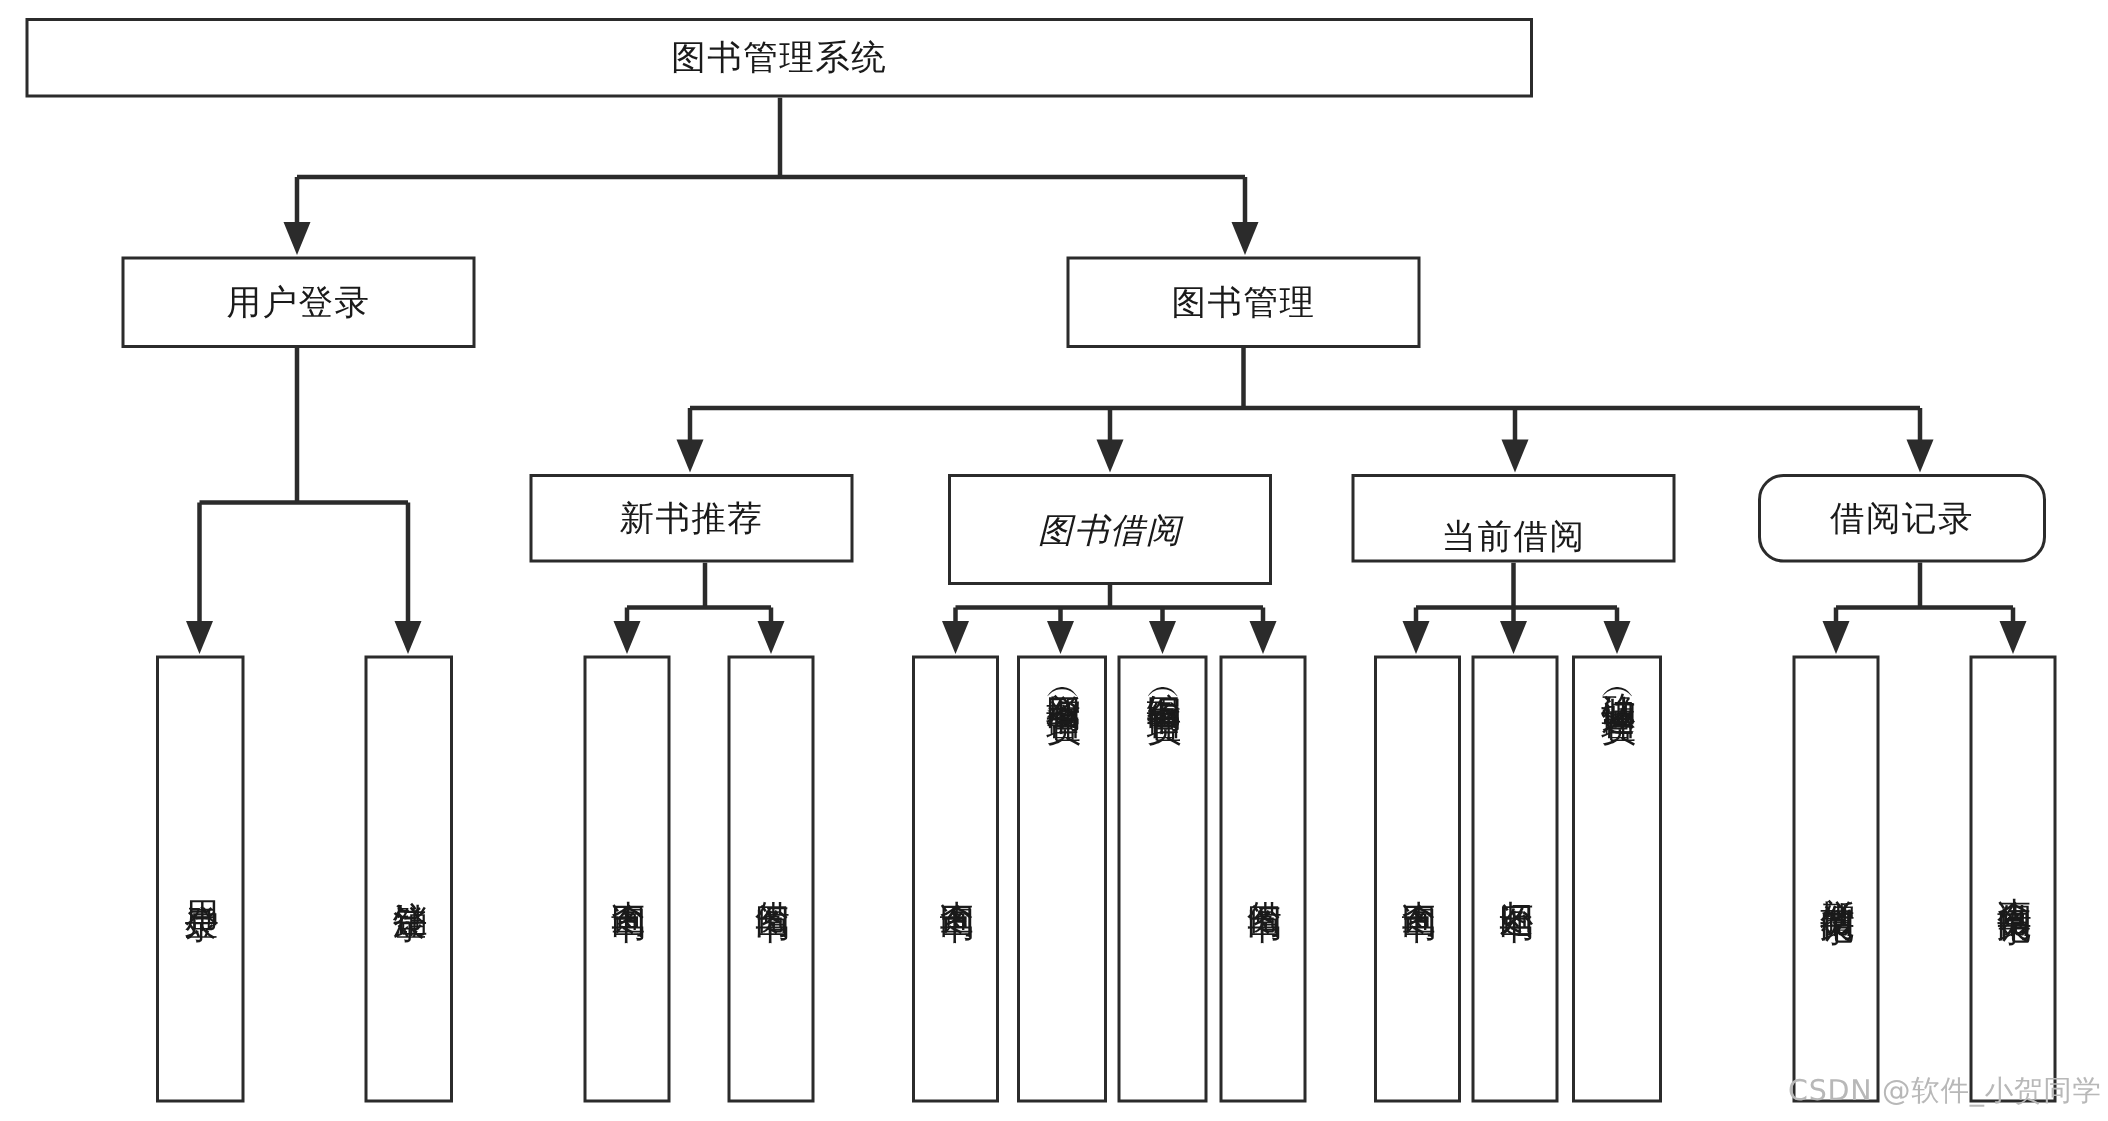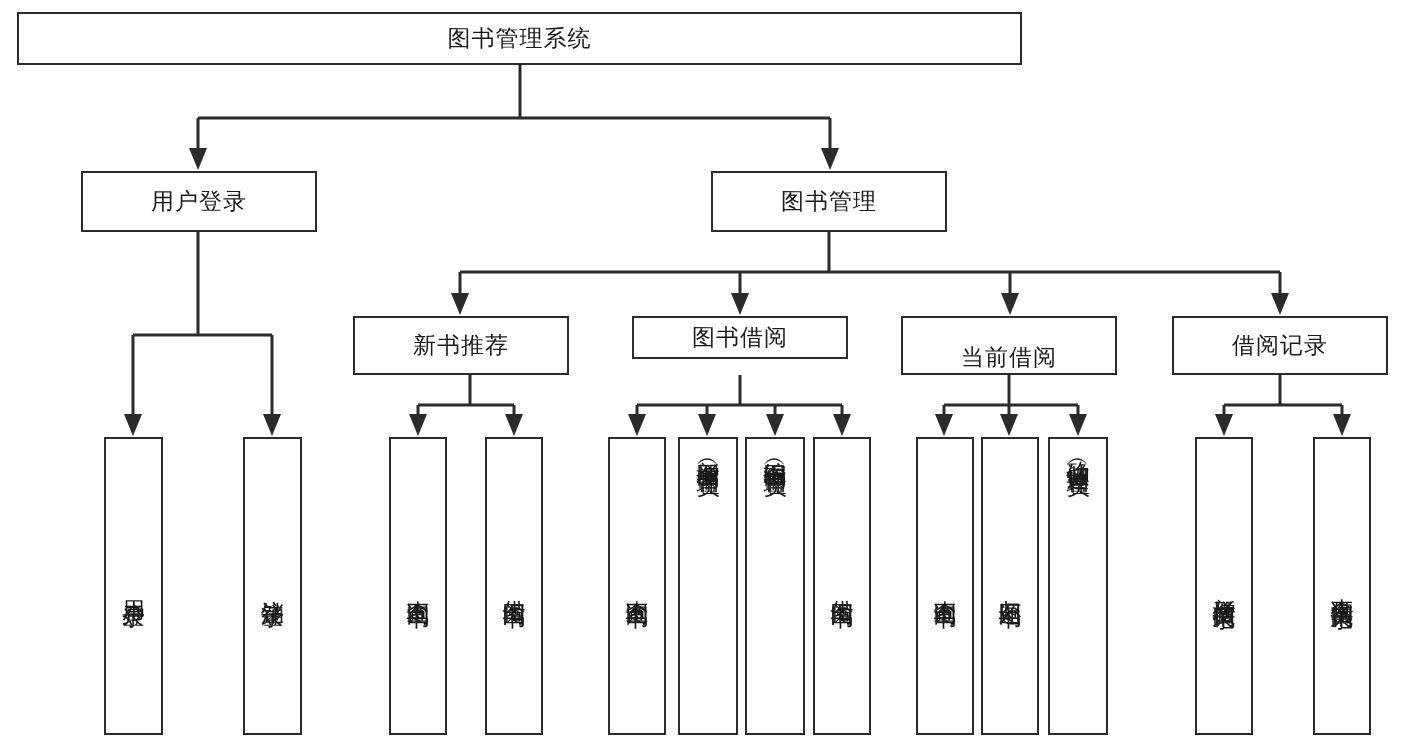--- a/index.html
+++ b/index.html
@@ -128,27 +128,27 @@
       </div>
       <div class="node-box horiz" style="left: 81px; top: 171px; width: 236px; height: 61px;">
         <span>用户登录</span>
       </div>
       <div class="node-box horiz" style="left: 711px; top: 171px; width: 236px; height: 61px;">
         <span>图书管理</span>
       </div>
       <div class="node-box horiz" style="left: 353px; top: 316px; width: 216px; height: 59px;">
         <span>新书推荐</span>
       </div>
-      <div class="node-box horiz" style="left: 632px; top: 316px; width: 216px; height: 43px;">
+      <div class="node-box horiz" style="left: 632px; top: 316px; width: 216px; height: 74px; font-style: italic;">
         <span>图书借阅</span>
       </div>
       <div class="node-box horiz" style="left: 901px; top: 316px; width: 216px; height: 59px; align-items: flex-end;">
         <span>当前借阅</span>
       </div>
-      <div class="node-box horiz" style="left: 1172px; top: 316px; width: 216px; height: 59px;">
+      <div class="node-box horiz" style="left: 1172px; top: 316px; width: 192px; height: 59px; border-radius: 17px;">
         <span>借阅记录</span>
       </div>
       <div class="node-box vert" style="left: 104px; top: 437px; width: 59px; height: 298px;">
         <span>用户登录</span>
       </div>
       <div class="node-box vert" style="left: 243px; top: 437px; width: 59px; height: 298px;">
         <span>注销登录</span>
       </div>
       <div class="node-box vert" style="left: 389px; top: 437px; width: 58px; height: 298px;">
         <span>查询图书</span>
@@ -178,14 +178,15 @@
         <span>确认归还（管理员）</span>
       </div>
       <div class="node-box vert" style="left: 1195px; top: 437px; width: 58px; height: 298px;">
         <span>新增借阅记录</span>
       </div>
       <div class="node-box vert" style="left: 1313px; top: 437px; width: 58px; height: 298px;">
         <span>查询借阅记录</span>
       </div>
     </div>
 
+  <div class="watermark" style="left: 1192px; top: 714px; color: rgb(184, 184, 184);">CSDN @软件_小贺同学</div>
 
 </div>
 
 </body></html>

